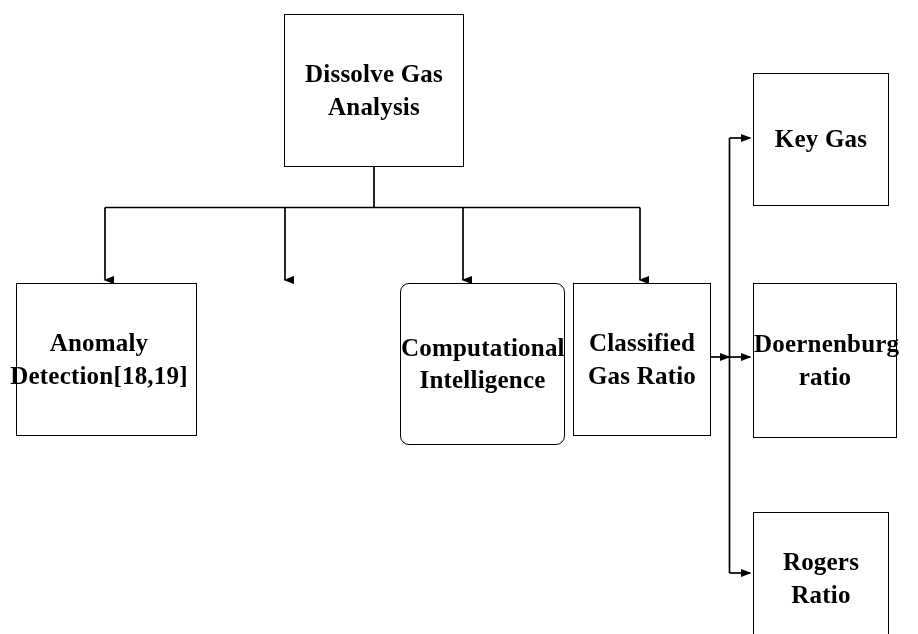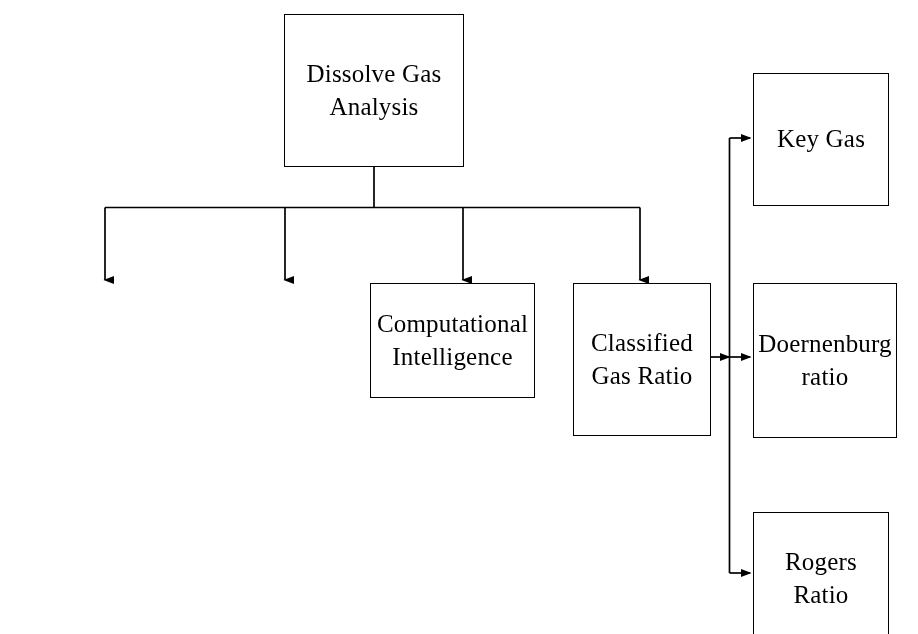--- a/index.html
+++ b/index.html
@@ -33,31 +33,32 @@
     border: 1.6px solid #000000;
     background: #ffffff;
     display: flex;
     align-items: center;
     justify-content: flex-end;
     text-align: center;
     line-height: 1.30;
     font-size: 25px;
     letter-spacing: 0.2px;
     z-index: 2;
+    font-weight: bold;
   }
   .node .node-label {
     display: block;
     width: 100%;
     white-space: pre-line;
   }
   
   #node-root        { left: 284px; top: 14px;  width: 180px; height: 153px; }
   #node-anomaly     { left: 16px;  top: 283px; width: 181px; height: 153px; }
   #node-classic     { left: 210px; top: 283px; width: 153px; height: 153px; }
-  #node-computational { left: 370px; top: 283px; width: 165px; height: 115px; }
+  #node-computational { left: 400px; top: 283px; width: 165px; height: 162px; border-radius: 9px; }
   #node-classified  { left: 573px; top: 283px; width: 138px; height: 153px; }
   #node-keygas      { left: 753px; top: 73px;  width: 136px; height: 133px; }
   #node-doernenburg { left: 753px; top: 283px; width: 144px; height: 155px; }
   #node-rogers      { left: 753px; top: 512px; width: 136px; height: 133px; }
 
   
   #node-anomaly .node-label {
     width: 210px;
     margin-left: -15px;
   }
@@ -96,20 +97,24 @@
       <path d="M 729.5,357 L 750,357" marker-end="url(#arrow-right)"></path>
       <path d="M 729.5,573 L 750,573" marker-end="url(#arrow-right)"></path>
     </g>
   </svg>
 
   <div class="node" id="node-root">
     <span class="node-label">Dissolve Gas
 Analysis</span>
   </div>
 
+  <div class="node" id="node-anomaly">
+    <span class="node-label">Anomaly
+Detection[18,19]</span>
+  </div>
 
 
   <div class="node" id="node-computational">
     <span class="node-label">Computational
 Intelligence</span>
   </div>
 
   <div class="node" id="node-classified">
     <span class="node-label">Classified
 Gas Ratio</span>

